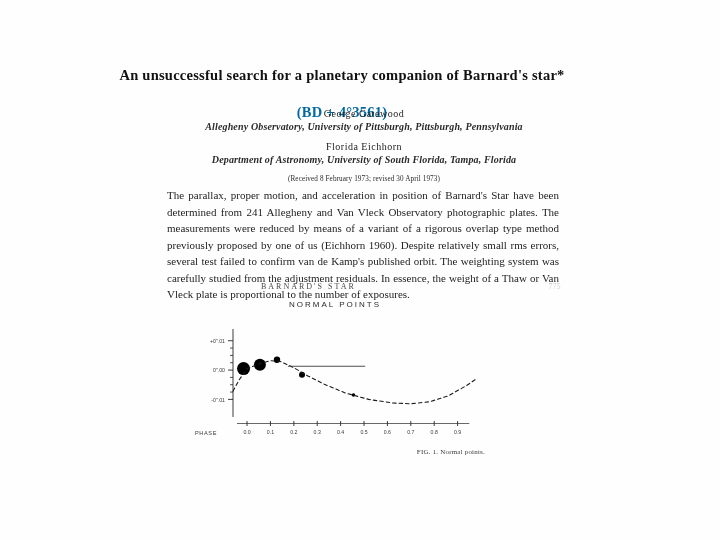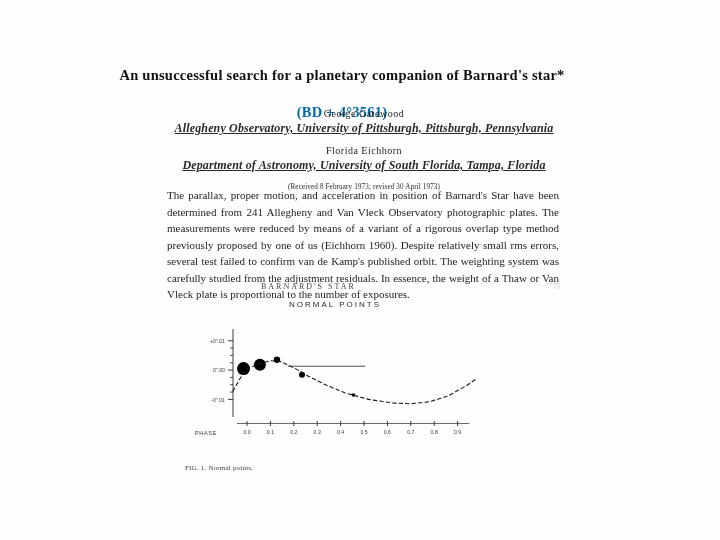--- a/index.html
+++ b/index.html
@@ -46,24 +46,23 @@
   
   .authors{
     position:absolute;left:0;top:108px;width:720px;text-align:center;
   }
   .author-name{
     font-size:10px;color:#1d1d1d;letter-spacing:.5px;
     margin-bottom:2px;
     font-family:"Liberation Serif", serif;
   }
   .author-affil{
-    font-size:12px;font-style:italic;font-weight:bold;
+    font-size:10px;font-style:italic;font-weight:bold;
     color:#2a2a2a;letter-spacing:.15px;
     font-family:"Liberation Serif", serif;
-    text-decoration:underline;
   }
   .author-group{margin-bottom:9px;padding-left:8px;}
   .received-line{
     font-size:7.2px;color:#2a2a2a;letter-spacing:.1px;margin-top:10px;
     font-family:"Liberation Serif", serif;
   }
 
   
   .abstract{
     position:absolute;left:167px;top:187px;width:392px;
@@ -89,21 +88,21 @@
     position:absolute;left:185px;top:300px;width:300px;height:165px;
   }
   .fig-title{
     text-align:center;font-size:8px;letter-spacing:2px;color:#2a2a2a;
     margin-bottom:12px;
     font-family:"Liberation Sans", sans-serif;
   }
   .plot-wrap{position:relative;width:300px;height:125px;}
   .plot-svg{display:block;}
   .fig-caption{
-    text-align:left;font-size:7px;color:#3a3a3a;margin-top:18px;
+    text-align:right;font-size:7px;color:#3a3a3a;margin-top:2px;
     letter-spacing:.2px;
     font-family:"Liberation Serif", serif;
   }
   .axis-label-x{
     position:absolute;left:10px;top:109px;
     font-size:5.6px;letter-spacing:.6px;color:#3a3a3a;
     font-family:"Liberation Sans", sans-serif;
   }
 </style>
 </head>

